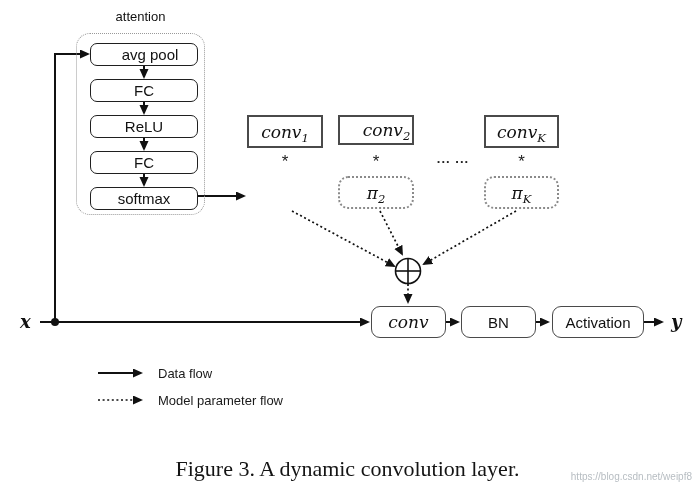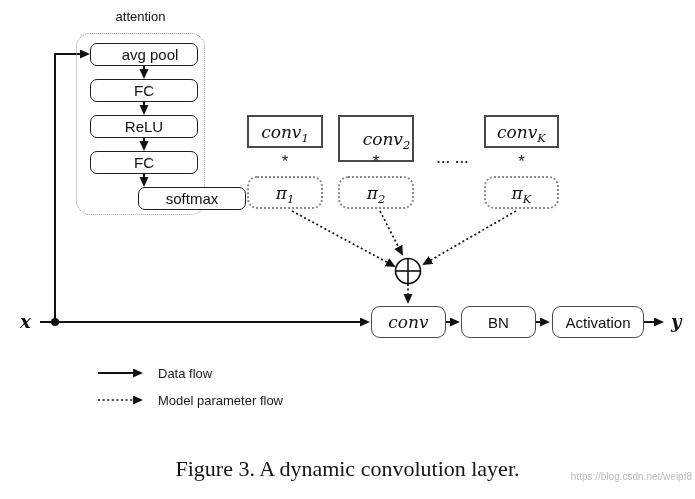--- a/index.html
+++ b/index.html
@@ -70,40 +70,37 @@
       <line x1="395.5" y1="271" x2="420.5" y2="271"></line>
     </g>
   </svg>
 
   <div class="att-title">attention</div>
   <div class="att-container"></div>
   <div class="box abox" style="left:90px;top:43px;width:108px;height:23px;padding-left:12px;">avg pool</div>
   <div class="box abox" style="left:90px;top:79px;width:108px;height:23px;">FC</div>
   <div class="box abox" style="left:90px;top:115px;width:108px;height:23px;">ReLU</div>
   <div class="box abox" style="left:90px;top:151px;width:108px;height:23px;">FC</div>
-  <div class="box abox" style="left:90px;top:187px;width:108px;height:23px;margin-left:48px;">softmax</div>
+  <div class="box abox" style="left:90px;top:187px;width:108px;height:23px;">softmax</div>
 
   <div class="box kbox" style="left:247px;top:115px;width:76px;height:33px;">
     <span class="math"><span>conv</span><sub>1</sub></span>
   </div>
-  <div class="box kbox" style="left:338px;top:115px;width:76px;height:47px;padding-left:21px;">
+  <div class="box kbox" style="left:338px;top:115px;width:76px;height:30px;padding-left:21px;">
     <span class="math"><span>conv</span><sub>2</sub></span>
   </div>
   <div class="box kbox" style="left:484px;top:115px;width:75px;height:33px;">
     <span class="math"><span>conv</span><sub>K</sub></span>
   </div>
 
   <div class="star" style="left:247px;width:76px;">*</div>
   <div class="star" style="left:338px;width:76px;">*</div>
   <div class="star" style="left:484px;width:75px;">*</div>
   <div class="ellipsis">... ...</div>
 
-  <div class="box pbox" style="left:247px;top:176px;width:76px;height:33px;">
-    <span class="math"><span>π</span><sub>1</sub></span>
-  </div>
   <div class="box pbox" style="left:338px;top:176px;width:76px;height:33px;">
     <span class="math"><span>π</span><sub>2</sub></span>
   </div>
   <div class="box pbox" style="left:484px;top:176px;width:75px;height:33px;">
     <span class="math"><span>π</span><sub>K</sub></span>
   </div>
 
   <div class="iolabel" style="left:20px;top:311px;">x</div>
   <div class="box bbox" style="left:371px;top:306px;width:75px;height:32px;">
     <span class="math" style="font-size:17px;">conv</span>

